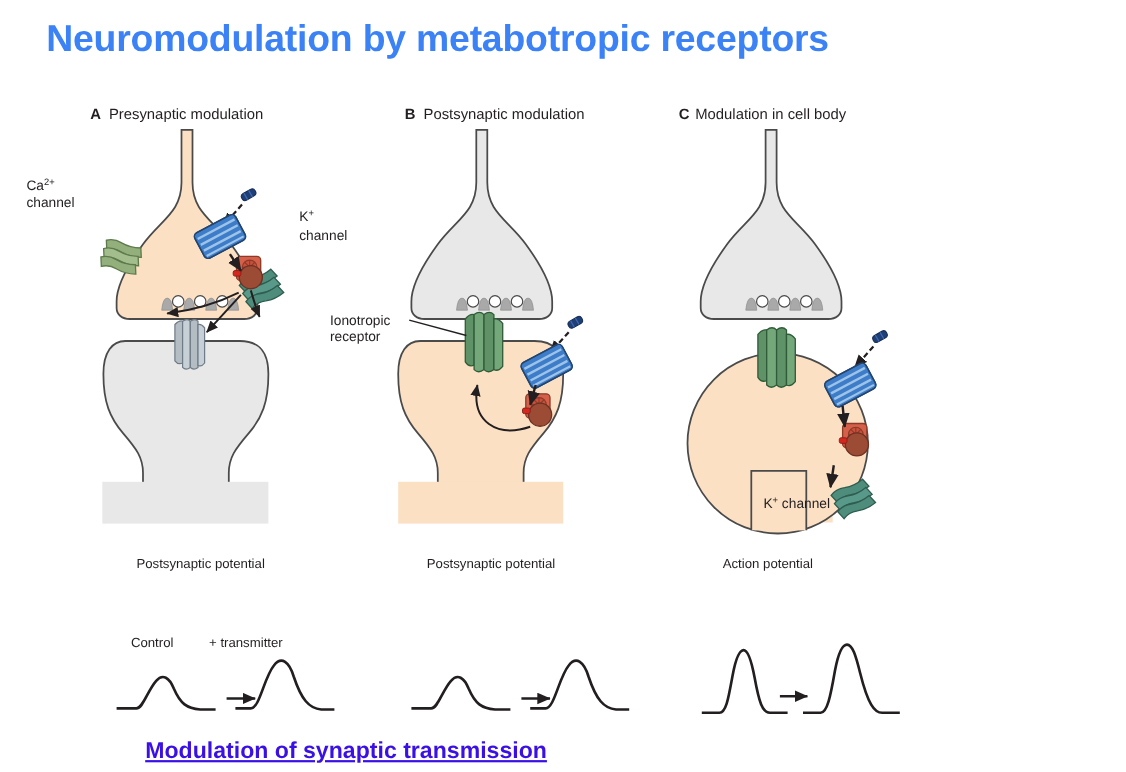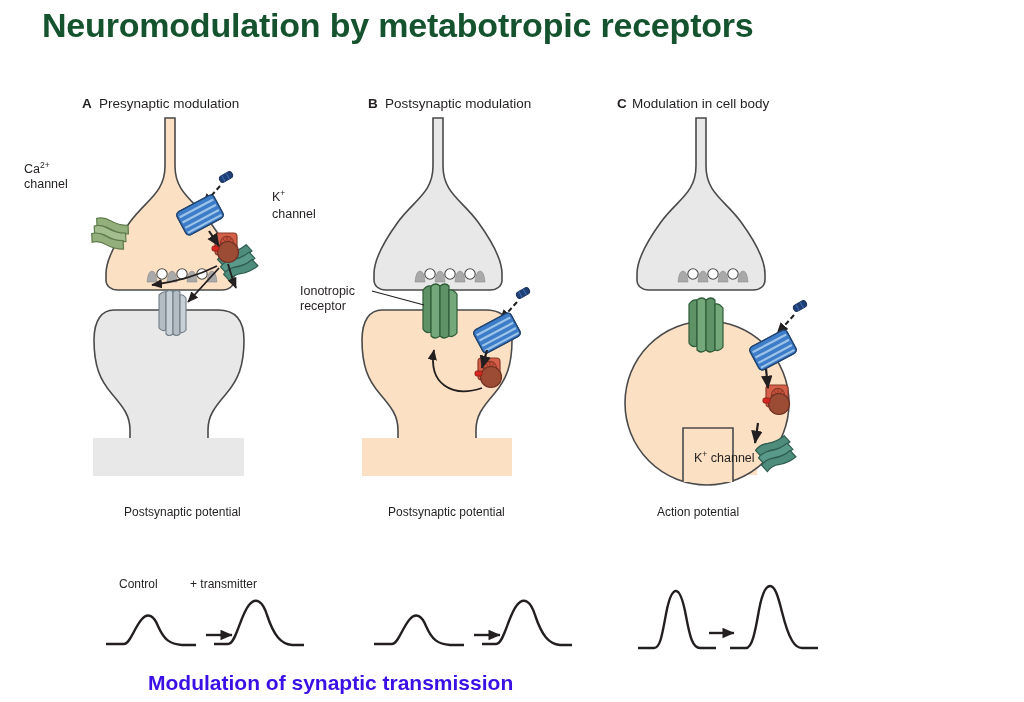--- a/index.html
+++ b/index.html
@@ -7,39 +7,39 @@
     width:1024px;height:702px;
     background:#ffffff;
     font-family:"Liberation Sans", sans-serif;
     overflow:hidden;
     position:relative;
   }
   #slide{position:absolute;inset:0;}
 
   
   .slide-title{
-    position:absolute;left:42px;top:6px;
+    position:absolute;left:42px;top:16px;
     font-size:34px;font-weight:bold;
-    color:#14532d;
+    color:#3b82f6;
     letter-spacing:-0.2px;
     white-space:nowrap;
   }
 
   
   #figure{position:absolute;left:0;top:88px;width:1024px;height:578px;}
   #figure svg{display:block;}
 
   
   .caption{
     position:absolute;
     font-size:21px;font-weight:bold;
     color:#3a10e5;
     white-space:nowrap;
   }
-  .caption.left{left:148px;top:671px;}
+  .caption.left{left:132px;top:671px;text-decoration:underline;}
   .caption.right{left:594px;top:671px;}
 
   
   text{font-family:"Liberation Sans", sans-serif;fill:#231f20;}
   .panel-letter{font-size:13.5px;font-weight:bold;}
   .panel-title{font-size:13.5px;}
   .anno{font-size:12.5px;}
   .anno-sup{font-size:8.5px;}
   .trace-label{font-size:12px;}
 </style>

